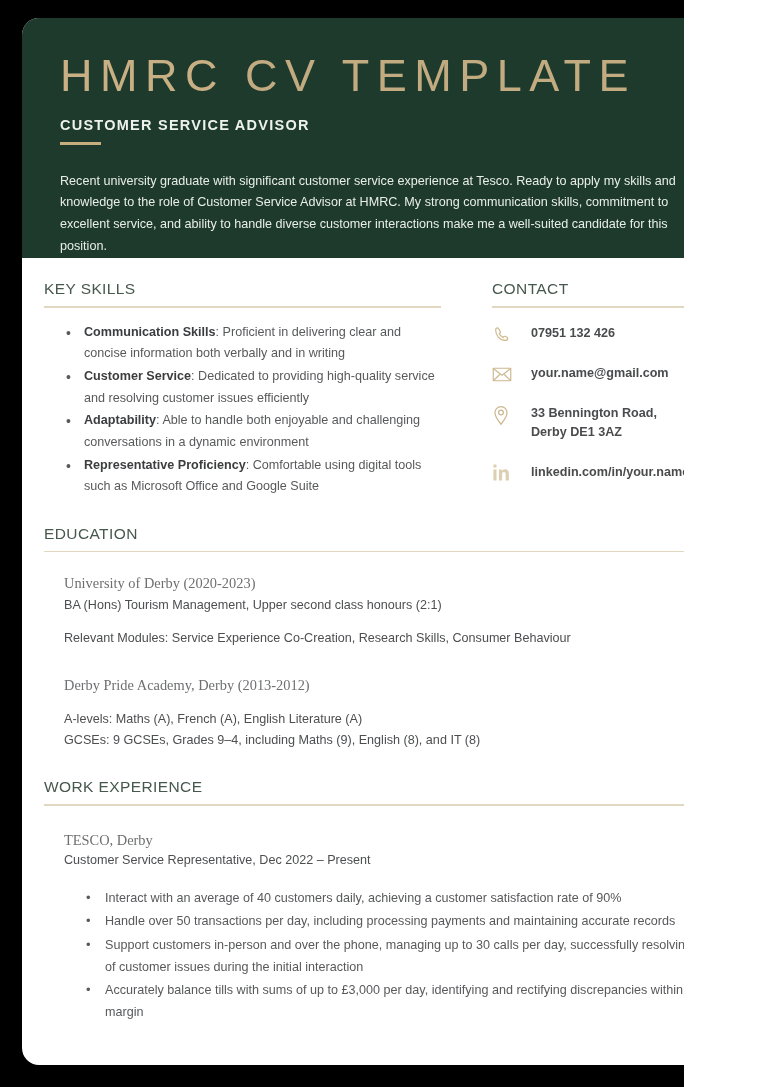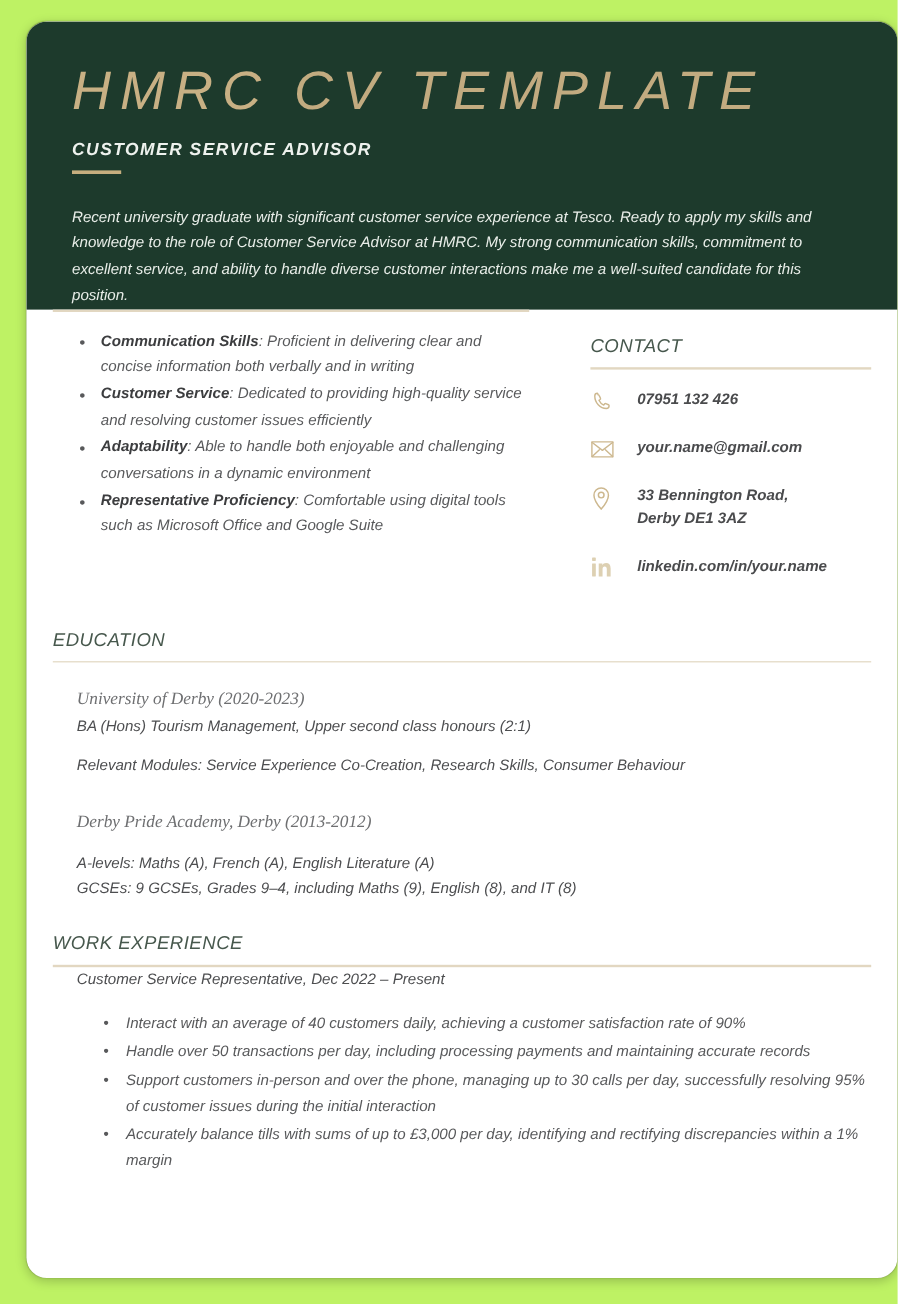--- a/index.html
+++ b/index.html
@@ -6,26 +6,25 @@
   * { box-sizing: border-box; }
   html, body {
     margin: 0;
     padding: 0;
     background: #ffffff;
     width: 768px;
     height: 1087px;
     font-family: "Liberation Sans", sans-serif;
   }
   .page-wrap {
-    width: 748px;
+    width: 684px;
     height: 1087px;
     position: relative;
-    background: #bef264;
+    background: #000000;
     overflow: hidden;
-    font-style: italic;
   }
   .cv-card {
     position: absolute;
     left: 22px;
     top: 18px;
     width: 726px;
     height: 1047px;
     background: #ffffff;
     border-radius: 17px;
     box-shadow: 0 2px 9px rgba(0,0,0,0.22), 0 0 1px rgba(0,0,0,0.30);
@@ -206,20 +205,21 @@
       <div class="cv-subtitle">CUSTOMER SERVICE ADVISOR</div>
       <div class="subtitle-rule"></div>
       <div class="cv-profile">Recent university graduate with significant customer service experience at Tesco. Ready to apply my skills and knowledge to the role of Customer Service Advisor at HMRC. My strong communication skills, commitment to excellent service, and ability to handle diverse customer interactions make me a well-suited candidate for this position.</div>
     </div>
 
     <div class="cv-body">
 
       <div class="two-col">
 
         <div class="col-left">
+          <div class="section-head">KEY SKILLS</div>
           <div class="section-rule"></div>
           <ul class="skill-list">
             <li><span class="skill-label">Communication Skills</span><span>: Proficient in delivering clear and concise information both verbally and in writing</span></li>
             <li><span class="skill-label">Customer Service</span><span>: Dedicated to providing high-quality service and resolving customer issues efficiently</span></li>
             <li><span class="skill-label">Adaptability</span><span>: Able to handle both enjoyable and challenging conversations in a dynamic environment</span></li>
             <li><span class="skill-label">Representative Proficiency</span><span>: Comfortable using digital tools such as Microsoft Office and Google Suite</span></li>
           </ul>
         </div>
 
         <div class="col-right">
@@ -288,20 +288,21 @@
           <div class="edu-line spaced">A-levels: Maths (A), French (A), English Literature (A)</div>
           <div class="edu-line">GCSEs: 9 GCSEs, Grades 9–4, including Maths (9), English (8), and IT (8)</div>
         </div>
       </div>
 
       <div class="full-section">
         <div class="section-head" style="padding-top:28px;">WORK EXPERIENCE</div>
         <div class="section-rule"></div>
 
         <div class="left-pad">
+          <div class="job-org">TESCO, Derby</div>
           <div class="job-role">Customer Service Representative, Dec 2022 – Present</div>
         </div>
 
         <ul class="job-list">
           <li>Interact with an average of 40 customers daily, achieving a customer satisfaction rate of 90%</li>
           <li>Handle over 50 transactions per day, including processing payments and maintaining accurate records</li>
           <li>Support customers in-person and over the phone, managing up to 30 calls per day, successfully resolving 95% of customer issues during the initial interaction</li>
           <li>Accurately balance tills with sums of up to £3,000 per day, identifying and rectifying discrepancies within a 1% margin</li>
         </ul>
       </div>

